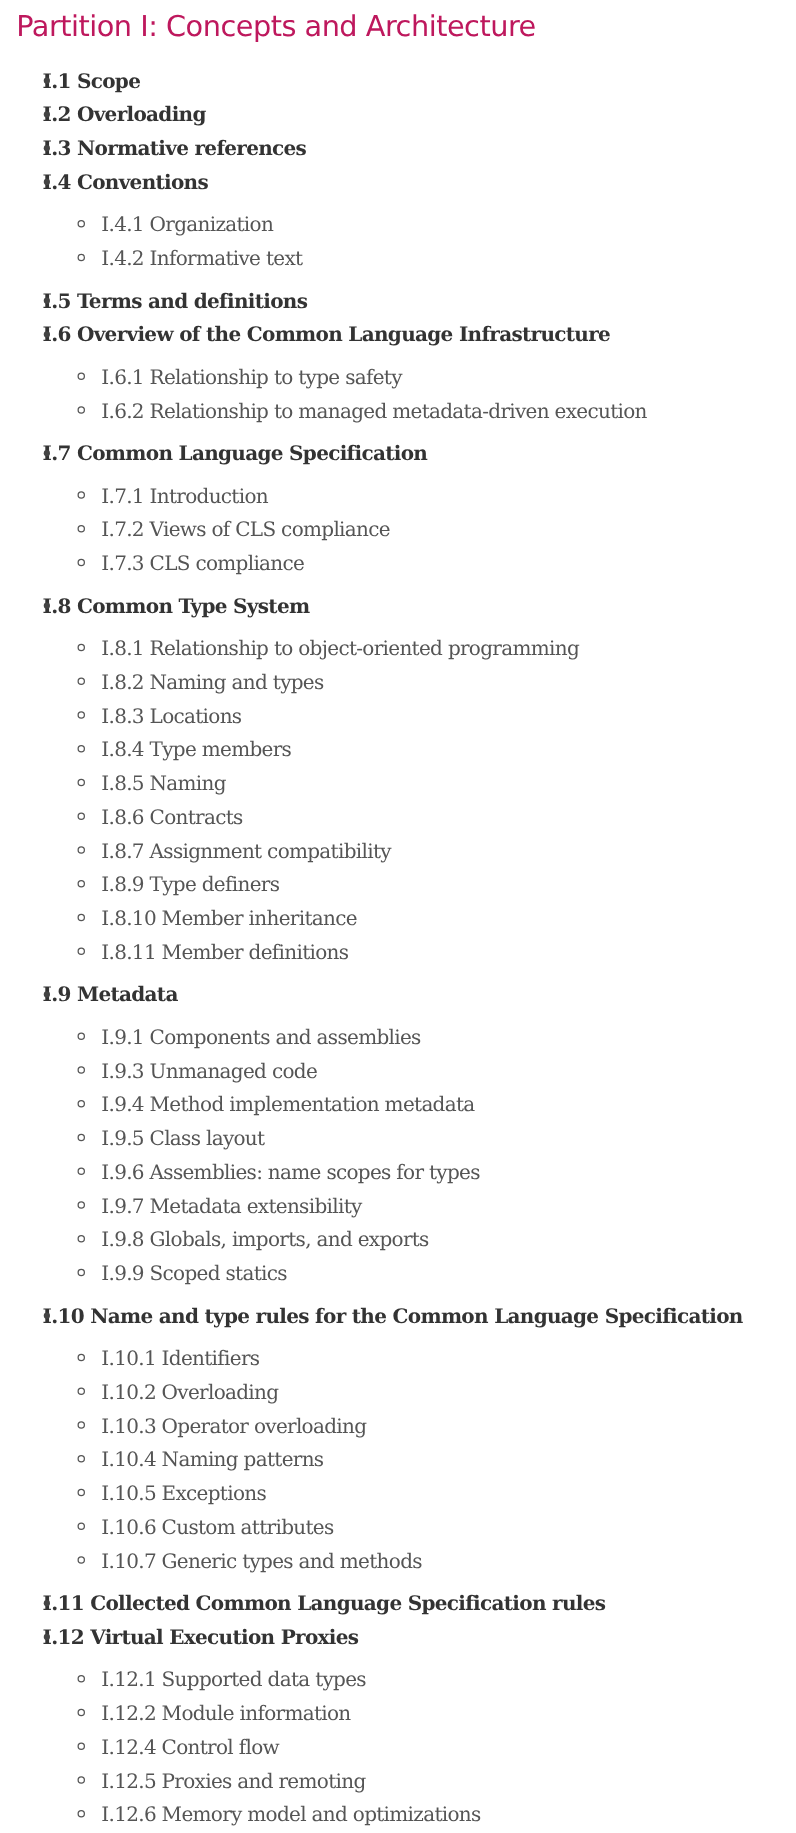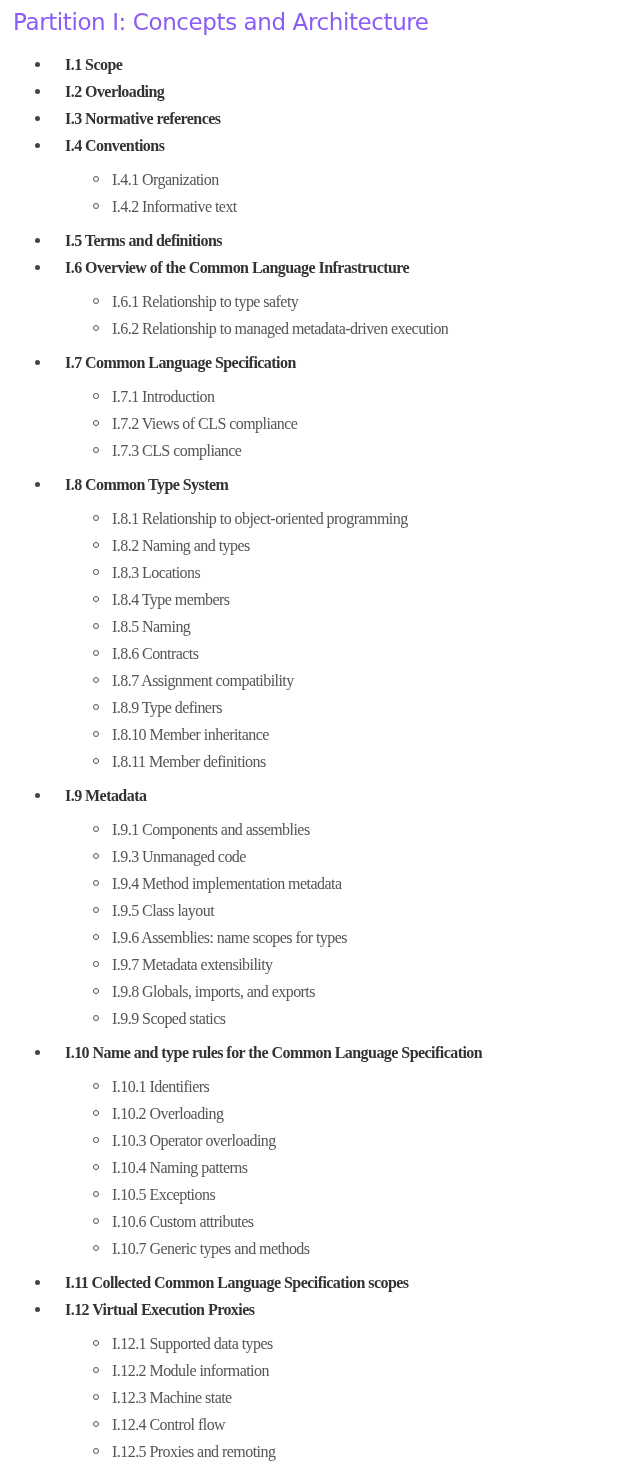--- a/index.html
+++ b/index.html
@@ -1,42 +1,41 @@
 <!DOCTYPE html>
 <html><head>
 <meta charset="utf-8">
 <style>
   html, body { margin: 0; padding: 0; background: #ffffff; }
   body { width: 637px; height: 1466px; overflow: hidden; }
   .title {
     font-family: "DejaVu Sans", sans-serif;
     font-weight: normal;
     font-size: 23px;
-    color: #8b5cf6;
+    color: #be185d;
     margin: 0;
     position: absolute;
     left: 13px;
     top: 9px;
     letter-spacing: -0.4px;
     white-space: nowrap;
   }
   .toc {
     position: absolute;
     left: 0;
     top: 51px;
     margin: 0;
     padding: 0;
     list-style: none;
     font-family: "DejaVu Serif", serif;
   }
   .toc li { white-space: nowrap; }
   .top {
     position: relative;
-    padding-left: 65px;
-    font-family: Liberation Serif, serif;
+    padding-left: 34px;
   }
   .top > .label {
     display: block;
     height: 27px;
     line-height: 27px;
     font-weight: bold;
     font-size: 16px;
     color: #333333;
     letter-spacing: -0.55px;
   }
@@ -142,26 +141,25 @@
         <li>I.10.1 Identifiers</li>
         <li>I.10.2 Overloading</li>
         <li>I.10.3 Operator overloading</li>
         <li>I.10.4 Naming patterns</li>
         <li>I.10.5 Exceptions</li>
         <li>I.10.6 Custom attributes</li>
         <li>I.10.7 Generic types and methods</li>
       </ul>
     </li>
     <li class="top">
-      <a class="label">I.11 Collected Common Language Specification scopes</a>
+      <a class="label">I.11 Collected Common Language Specification rules</a>
     </li>
     <li class="top">
       <a class="label">I.12 Virtual Execution Proxies</a>
       <ul class="sub">
         <li>I.12.1 Supported data types</li>
         <li>I.12.2 Module information</li>
-        <li>I.12.3 Machine state</li>
         <li>I.12.4 Control flow</li>
         <li>I.12.5 Proxies and remoting</li>
         <li>I.12.6 Memory model and optimizations</li>
       </ul>
     </li>
   </ul>
 
 </body></html>

